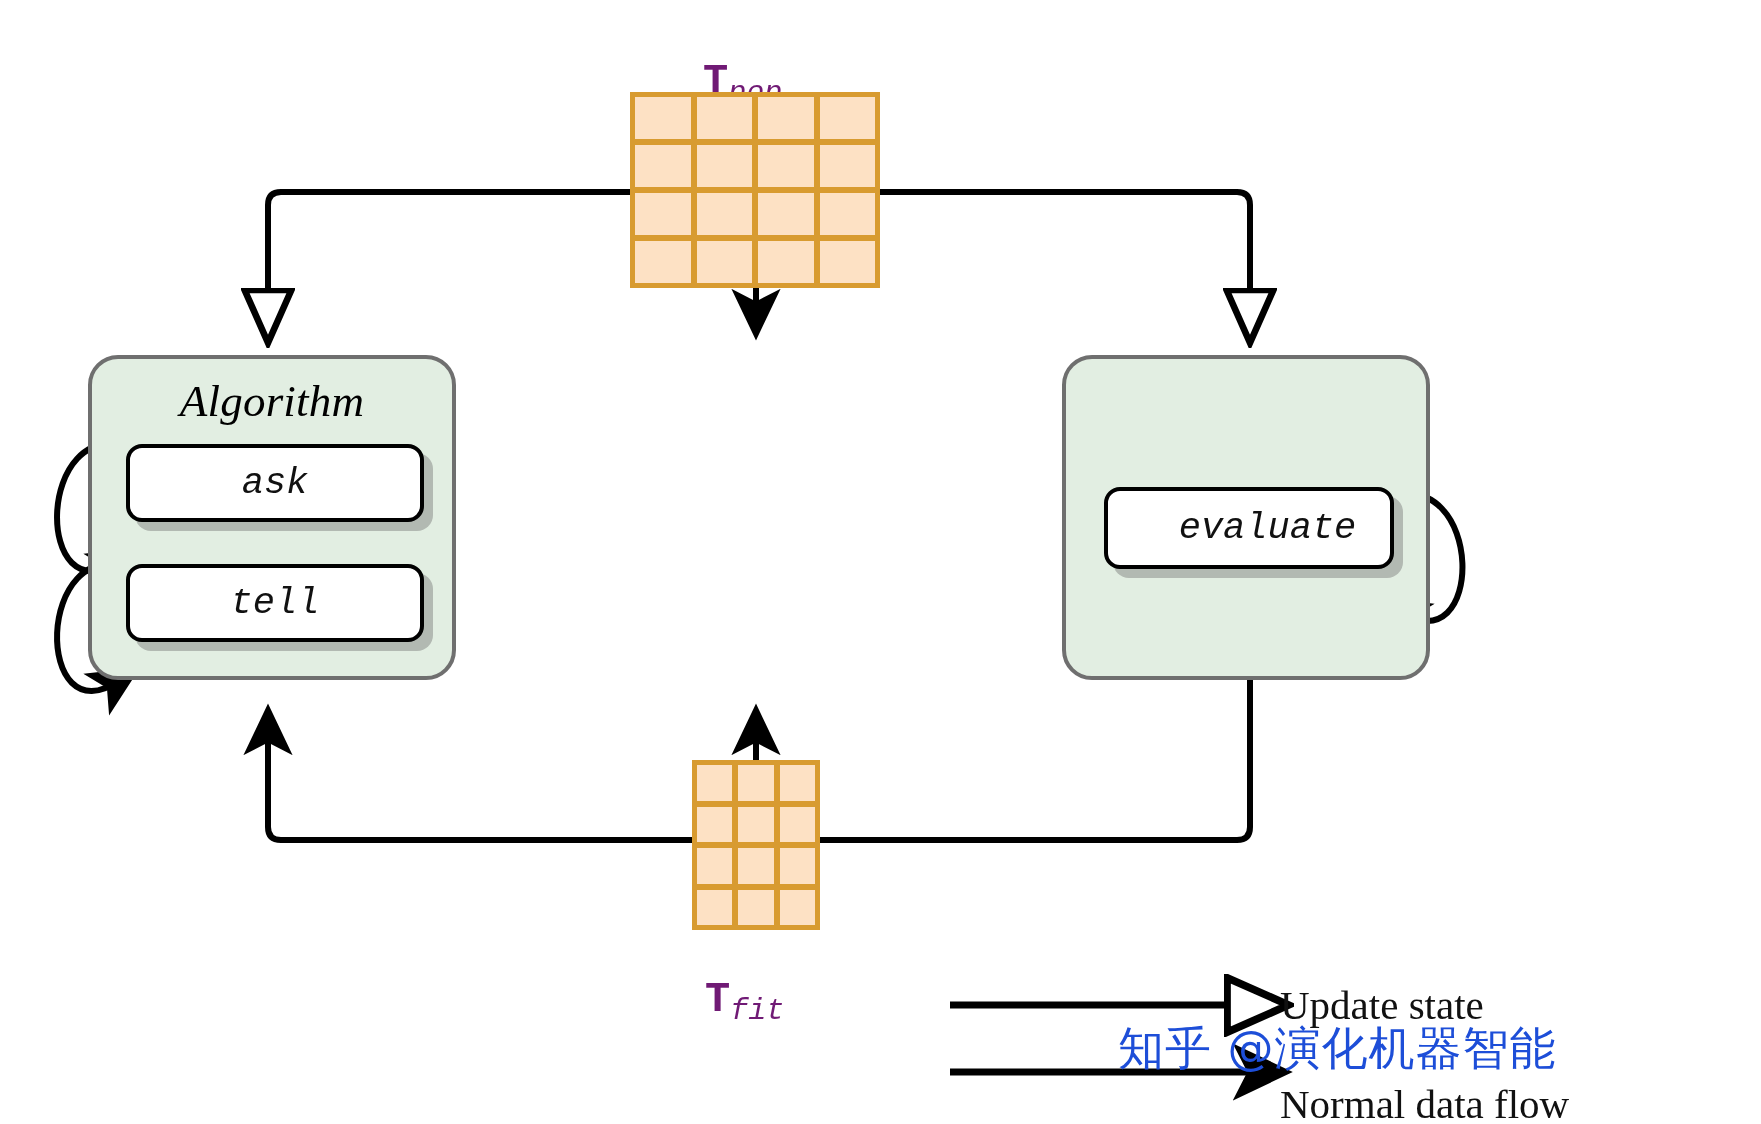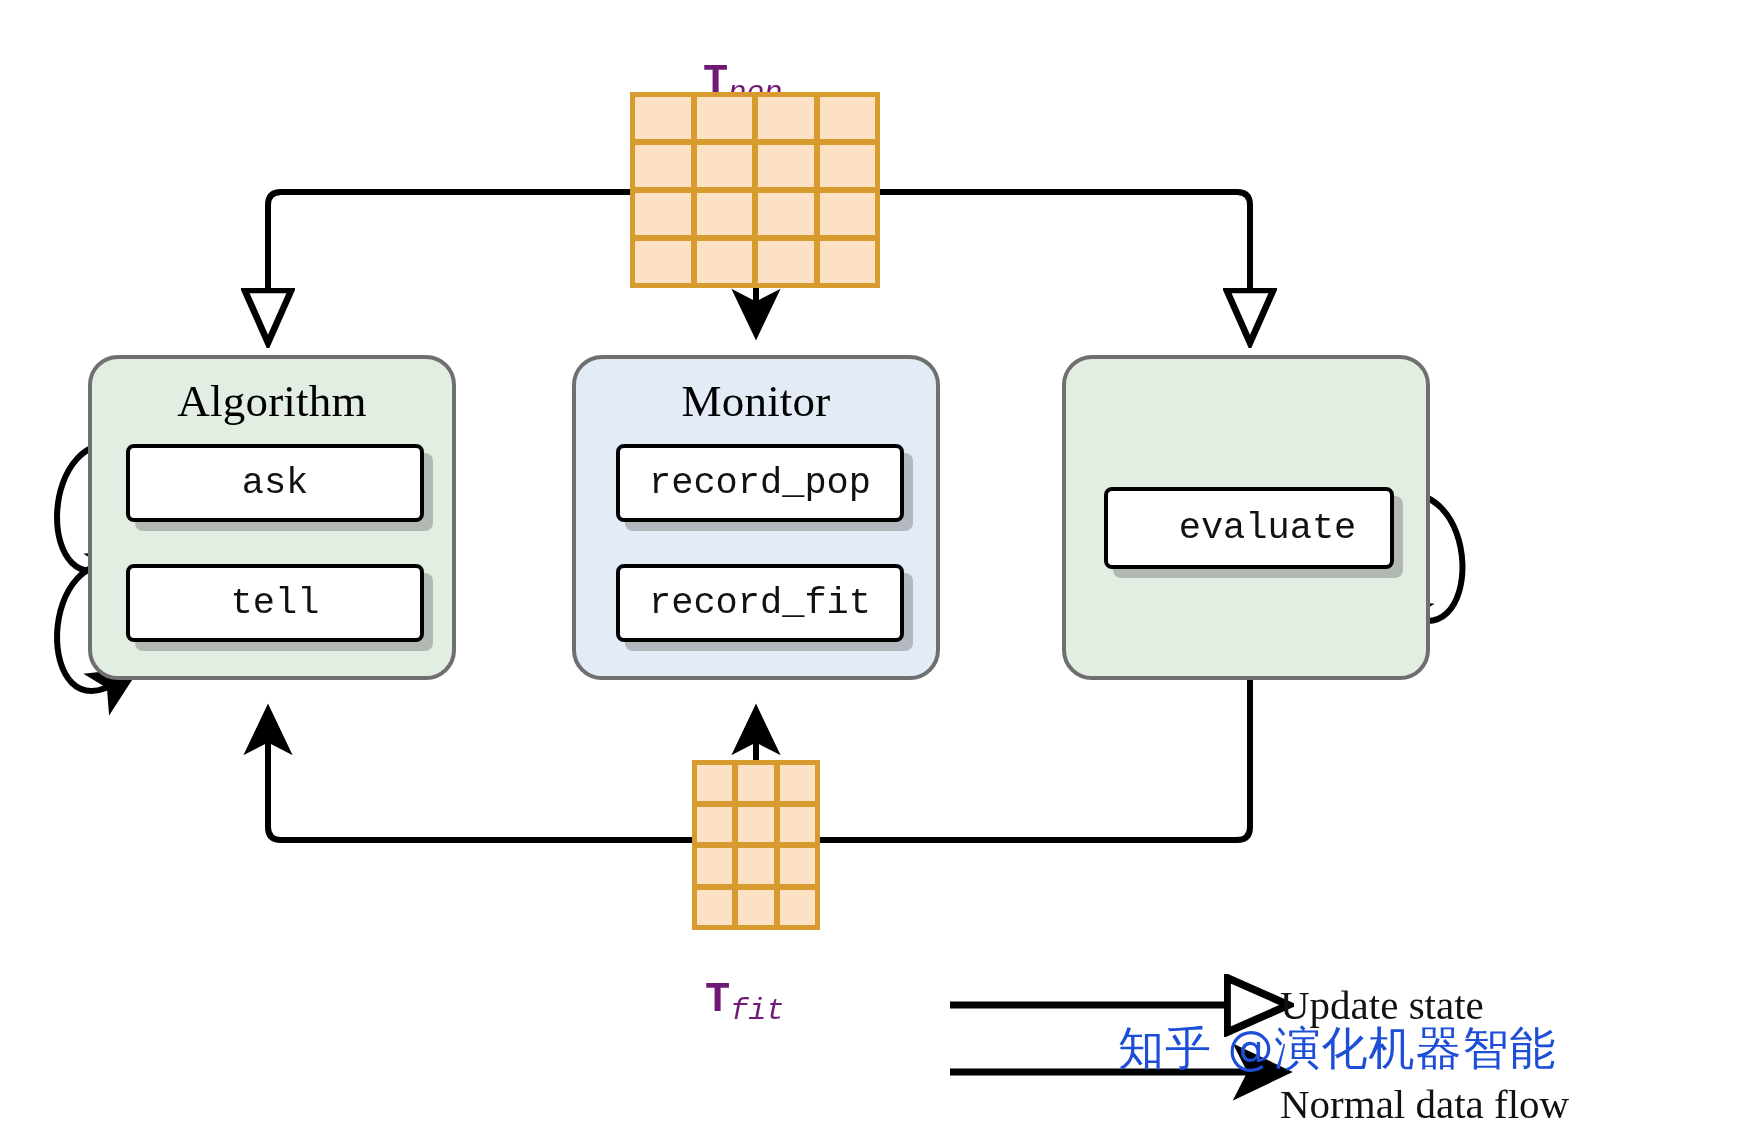--- a/index.html
+++ b/index.html
@@ -5,31 +5,31 @@
   html,body{margin:0;padding:0;background:#ffffff;}
   body{width:1761px;height:1124px;position:relative;overflow:hidden;
        font-family:"Liberation Serif",serif;}
   #stage{position:absolute;inset:0;width:1761px;height:1124px;}
 
   
   svg.edges{position:absolute;left:0;top:0;width:1761px;height:1124px;overflow:visible;}
 
   
   .module{position:absolute;border-radius:30px;border:4px solid #6f6f6f;
-          box-sizing:border-box;}
+          box-sizing:border-box;font-style:italic;}
   .module .title{position:absolute;left:0;right:0;top:16px;text-align:center;
           font-size:45px;color:#000;font-family:"Liberation Serif",serif;
           letter-spacing:.2px;}
   .mod-alg{left:88px;top:355px;width:368px;height:325px;background:#e2eee2;}
   .mod-mon{left:572px;top:355px;width:368px;height:325px;background:#e3ebf7;}
   .mod-pro{left:1062px;top:355px;width:368px;height:325px;background:#e2eee2;}
 
   
   .method{position:absolute;background:#ffffff;border:4px solid #000;
-          border-radius:8px;box-sizing:border-box;
+          border-radius:16px;box-sizing:border-box;
           display:flex;align-items:center;justify-content:center;
           font-family:"Liberation Mono",monospace;font-size:37px;color:#111;
           box-shadow:9px 9px 0 rgba(120,120,120,.45);}
 
   
   .matrix{position:absolute;display:grid;background:#d89b30;
           border:5px solid #d89b30;box-sizing:border-box;gap:6px;}
   .matrix .cell{background:#fde1c4;}
 
   
@@ -136,25 +136,20 @@
   <div class="mlabel" style="left:705px;top:940px;">
     <b>T</b><i>fit</i>
   </div>
 
   <div class="module mod-alg">
     <div class="title">Algorithm</div>
     <div class="method" style="left:34px;top:85px;width:298px;height:78px;">ask</div>
     <div class="method" style="left:34px;top:205px;width:298px;height:78px;">tell</div>
   </div>
 
-  <div class="module mod-mon">
-    <div class="title">Monitor</div>
-    <div class="method" style="left:40px;top:85px;width:288px;height:78px;">record_pop</div>
-    <div class="method" style="left:40px;top:205px;width:288px;height:78px;">record_fit</div>
-  </div>
 
   <div class="module mod-pro">
     <div class="method" style="left:38px;top:128px;width:290px;height:82px;padding-left:37px;">evaluate</div>
   </div>
 
   <div class="legend">
     <div class="leg-row" style="top:0;">
       <span class="leg-label">Update state</span>
     </div>
     <div class="leg-row" style="top:67px;margin-top:32px;">

